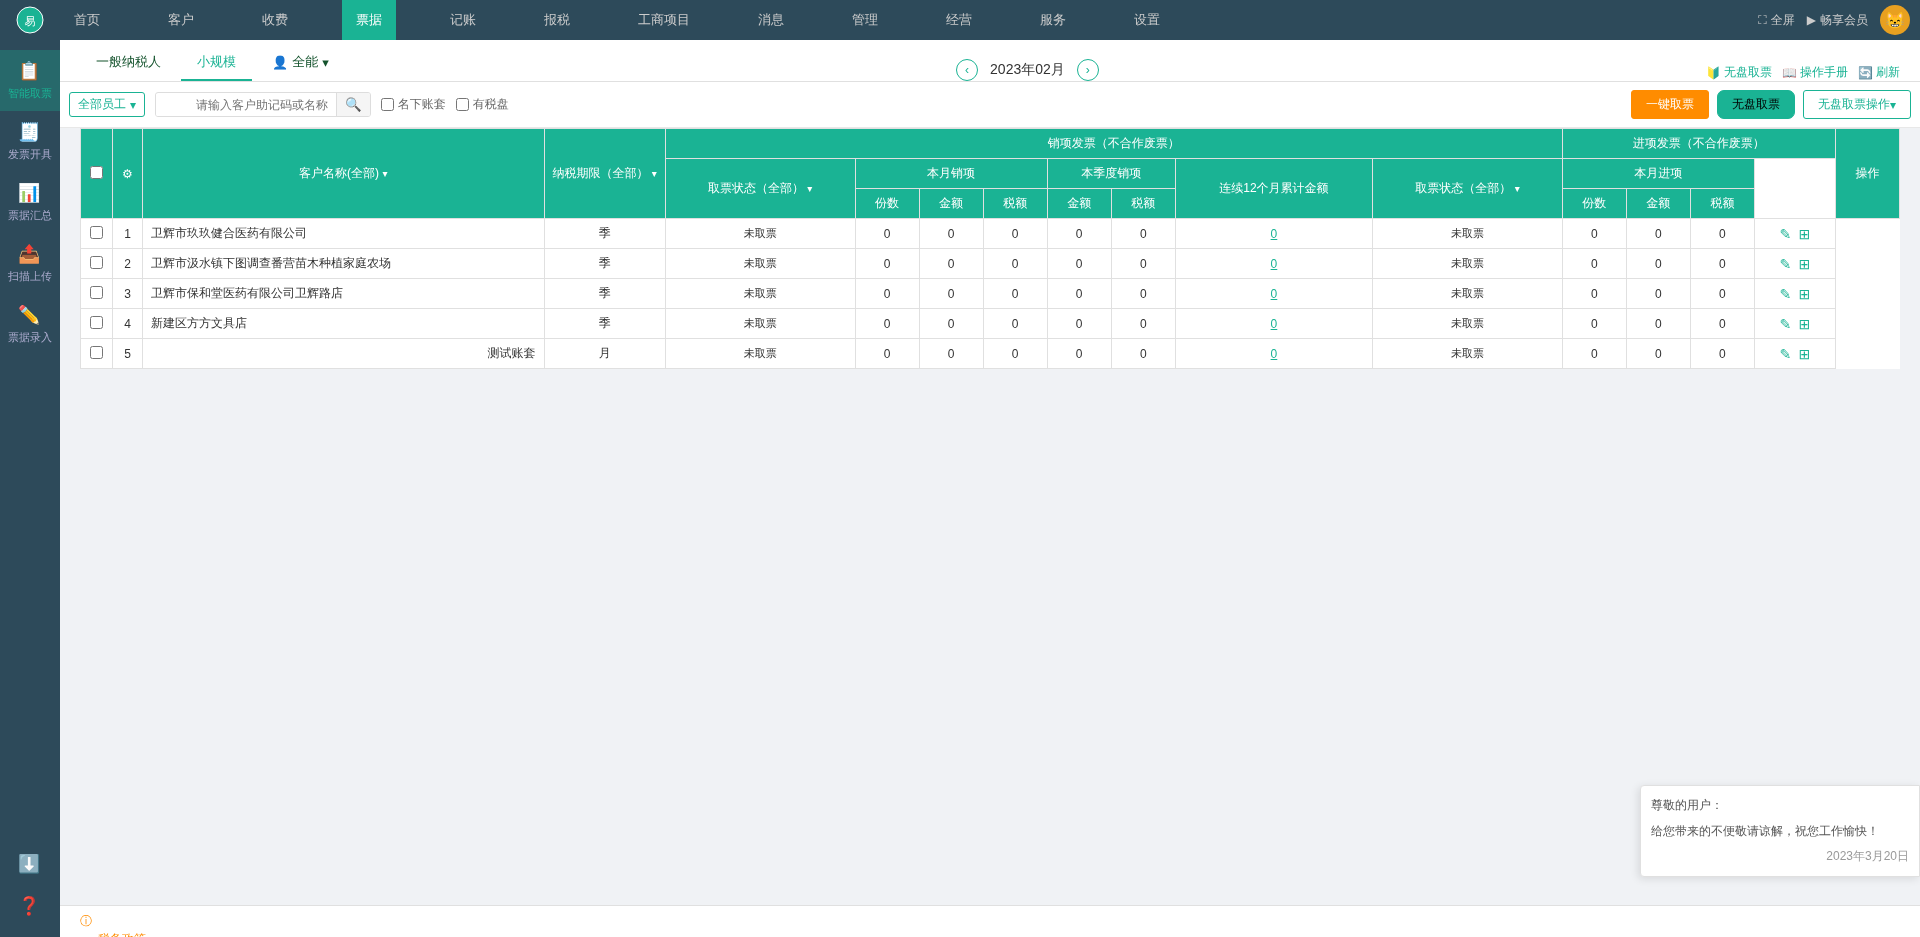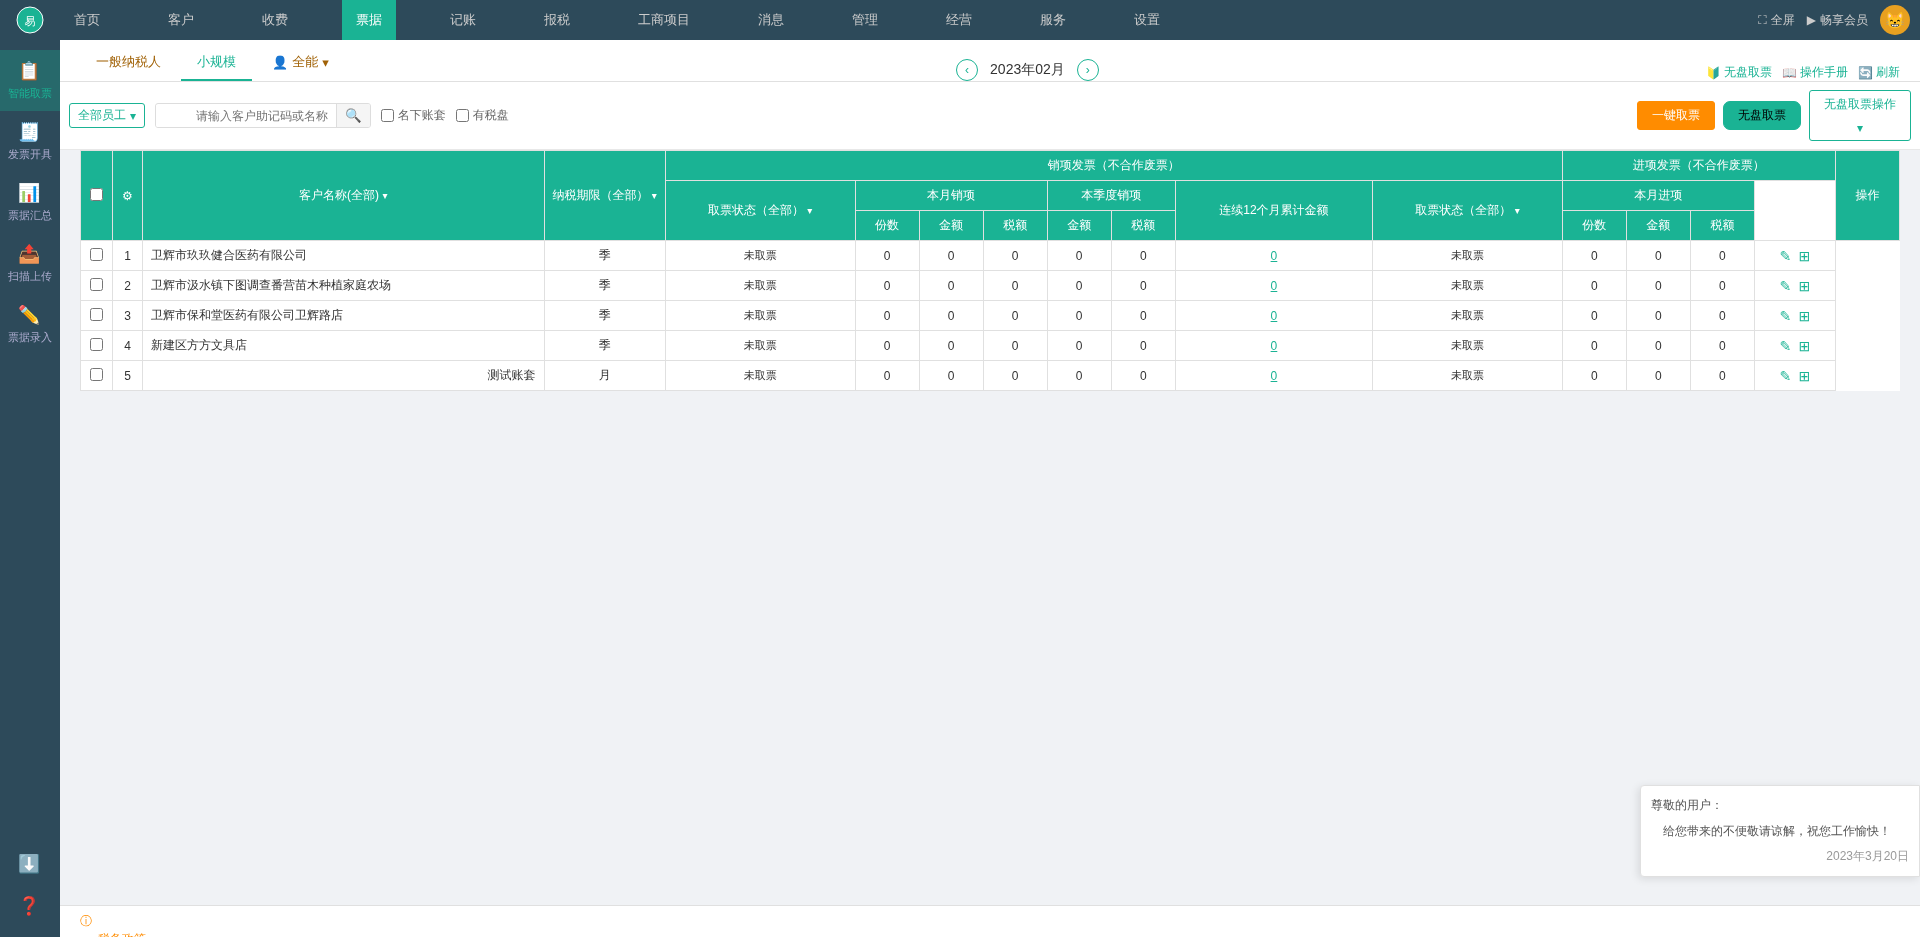--- a/index.html
+++ b/index.html
@@ -109,21 +109,21 @@
       border-bottom: 1px solid #e0e0e0;
       display: flex;
       align-items: flex-end;
       padding: 0 20px;
       height: 42px;
     }
     .tab-item {
       padding: 8px 16px;
       cursor: pointer;
       font-size: 13px;
-      color: #a16207;
+      color: #14532d;
       border-bottom: 2px solid transparent;
       margin-right: 4px;
       display: flex;
       align-items: center;
       gap: 4px;
     }
     .tab-item.active { color: #1ab394; border-bottom: 2px solid #1ab394; font-weight: 500; }
 
     
     .period-nav {
@@ -421,21 +421,21 @@
       <input type="checkbox" style="">
       <span>名下账套</span>
     </label>
     <label class="checkbox-wrap">
       <input type="checkbox" style="">
       <span>有税盘</span>
     </label>
     <div class="toolbar-right">
       <button class="btn btn-primary">一键取票</button>
       <button class="btn btn-teal">无盘取票</button>
-      <button class="btn btn-outline-teal" style="display:flex;align-items:center;gap:8px;flex-direction:column;">
+      <button class="btn btn-outline-teal" style="display:flex;align-items:center;gap:0;">
         <span>无盘取票操作</span>
         <span>▾</span>
       </button>
     </div>
   </div>
 
   <div class="table-container">
     <table class="data-table">
       <thead>
         <tr>
@@ -590,21 +590,21 @@
       </td>
     </tr>
         </tbody>
     </table>
   </div>
 </div>
 
 <div class="notification-popup">
   <div class="notification-body">
     <div>尊敬的用户：</div>
-    <div style="margin-top:6px;margin-left:12px;">给您带来的不便敬请谅解，祝您工作愉快！</div>
+    <div style="margin-top:6px;">给您带来的不便敬请谅解，祝您工作愉快！</div>
     <div style="margin-top:6px;text-align:right;color:#999;">2023年3月20日</div>
   </div>
 </div>
 
 <div class="bottom-bar">
   <span>ⓘ</span>
   <span style="cursor:pointer;text-decoration:underline;margin-top:36px;">税务政策</span>
 </div>
 
 </body></html>

